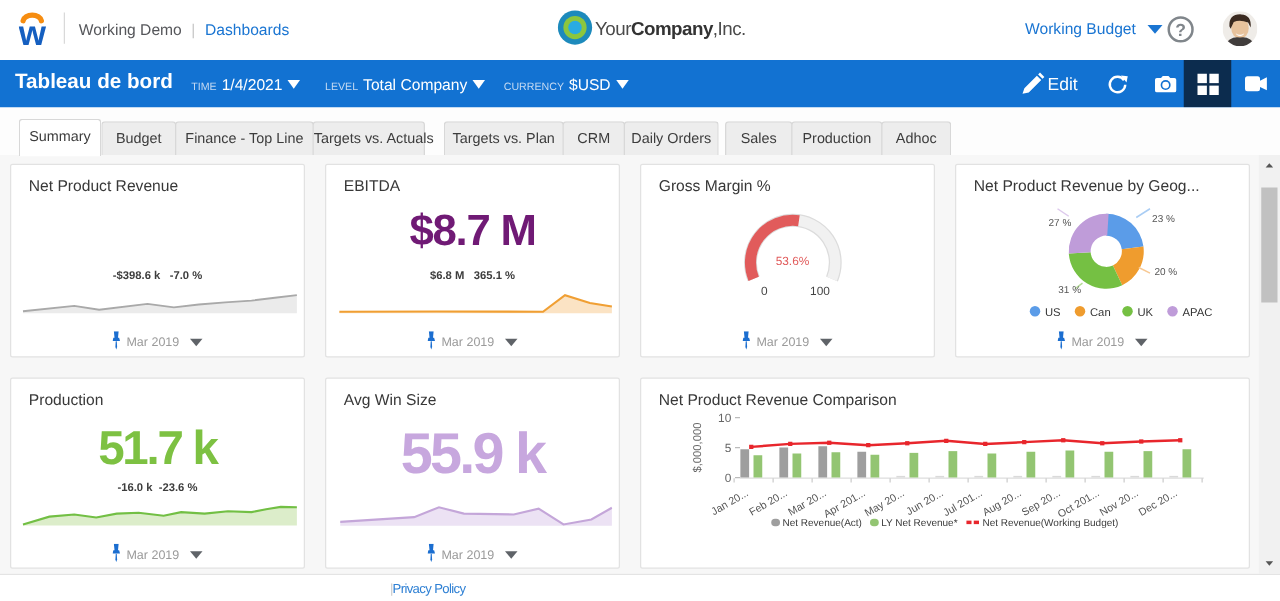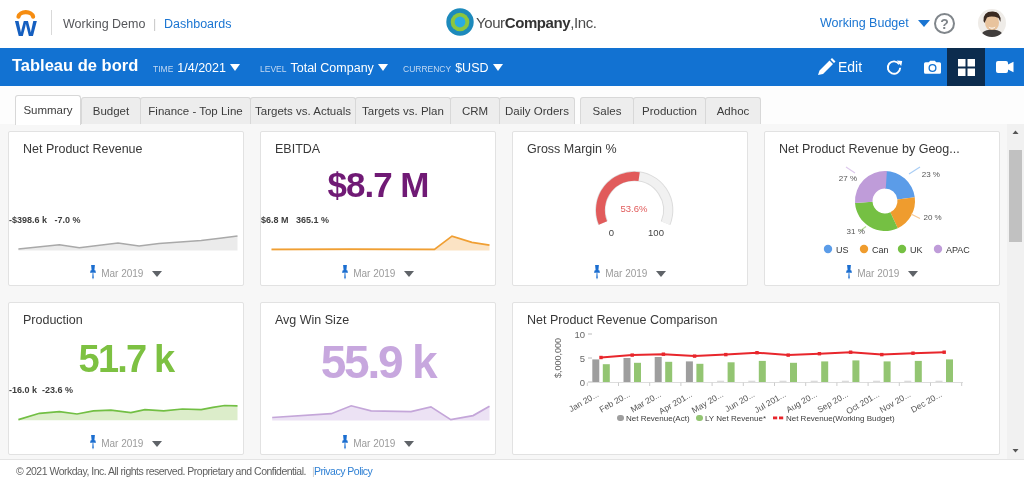--- a/index.html
+++ b/index.html
@@ -17,21 +17,21 @@
 .bb-item { position:absolute; top:13px; font-size:12.5px; color:#fff; white-space:nowrap; }
 .bb-lbl { font-size:8.5px; color:#c3d9f2; margin-right:4px; }
 .bb-tri { display:inline-block; width:0; height:0; border-left:5.5px solid transparent; border-right:5.5px solid transparent; border-top:7px solid #fff; margin-left:4px; position:relative; top:-1px; }
 .tabs { position:absolute; left:0; top:86px; width:1024px; height:38px; background:#fdfdfd; }
 .tab { position:absolute; top:11px; height:28px; background:#ededed; border:1px solid #d8d8d8; border-bottom:none; border-radius:3px 3px 0 0; font-size:11.5px; color:#3c3c3c; text-align:center; line-height:27px; white-space:nowrap; }
 .tab.active { background:#fff; top:9px; height:30px; line-height:29px; z-index:3; border-color:#d8d8d8; }
 .content { position:absolute; left:0; top:124px; width:1024px; height:335px; background:#f7f7f7; }
 .card { position:absolute; background:#fff; border:1px solid #e2e2e2; border-radius:2px; }
 .card h3 { position:absolute; left:14px; top:10px; font-size:12.5px; font-weight:normal; color:#383838; }
 .bignum { position:absolute; left:0; width:100%; text-align:center; font-size:35px; font-weight:bold; letter-spacing:-1px; }
-.delta { position:absolute; left:0; width:100%; text-align:left; font-size:9px; font-weight:bold; color:#3d3d3d; }
+.delta { position:absolute; left:0; width:100%; text-align:center; font-size:9px; font-weight:bold; color:#3d3d3d; }
 .pinrow { position:absolute; left:0; width:100%; text-align:center; font-size:10px; color:#9b9b9b; }
 .pinrow svg { vertical-align:-3px; }
 .pin-tri { display:inline-block; width:0; height:0; border-left:5px solid transparent; border-right:5px solid transparent; border-top:6px solid #5f6368; margin-left:9px; }
 .footer { position:absolute; left:0; top:459px; width:1024px; height:22px; background:#fff; border-top:1px solid #e4e4e4; font-size:10.5px; letter-spacing:-0.5px; color:#5f5f5f; }
 .scrollbar { position:absolute; left:1007px; top:124px; width:17px; height:335px; background:#f1f1f1; }
 .sb-thumb { position:absolute; left:2px; top:26px; width:13px; height:92px; background:#c1c1c1; }
 .sb-arrow { position:absolute; left:0; width:17px; height:17px; }
 </style>
 </head>
 <body>
@@ -98,21 +98,21 @@
     <g transform="translate(182,13)" fill="#fff">
       <rect x="0" y="0" width="12" height="12" rx="2"></rect>
       <path d="M 12 3.5 L 17.5 0.8 L 17.5 11.2 L 12 8.5 Z"></path>
     </g>
   </svg>
 </div>
 
 <div class="tabs">
   <div class="tab" style="left:81px;width:60px;">Budget</div>
   <div class="tab" style="left:140px;width:111px;">Finance - Top Line</div>
-  <div class="tab" style="left:250px;width:106px;">Targets vs. Actuals</div>
+  <div class="tab" style="left:250px;width:90px;">Targets vs. Actuals</div>
   <div class="tab" style="left:355px;width:96px;">Targets vs. Plan</div>
   <div class="tab" style="left:450px;width:50px;">CRM</div>
   <div class="tab" style="left:499px;width:76px;">Daily Orders</div>
   <div class="tab" style="left:580px;width:54px;">Sales</div>
   <div class="tab" style="left:633px;width:73px;">Production</div>
   <div class="tab" style="left:705px;width:56px;">Adhoc</div>
   <div class="tab active" style="left:15px;width:66px;">Summary</div>
 </div>
 
 <div class="content"></div>
@@ -310,16 +310,15 @@
   <div class="sb-arrow" style="top:0px;"><svg width="17" height="17">
         <path d="M 5.5 10 L 8.5 6.5 L 11.5 10 Z" fill="#555"></path>
       </svg></div>
   <div class="sb-thumb"></div>
   <div class="sb-arrow" style="bottom:0px;"><svg width="17" height="17">
         <path d="M 5.5 7 L 8.5 10.5 L 11.5 7 Z" fill="#555"></path>
       </svg></div>
 </div>
 
 <div class="footer">
-  <span style="position:absolute;left:16px;top:5px;">© 2021 Workday, Inc. All rights reserved. Proprietary and Confidential.</span>
   <span style="position:absolute;left:312px;top:5px;color:#c9c9c9;">|</span>
   <span style="position:absolute;left:314px;top:5px;color:#2f80d4;">Privacy Policy</span>
 </div>
 
 </body></html>

